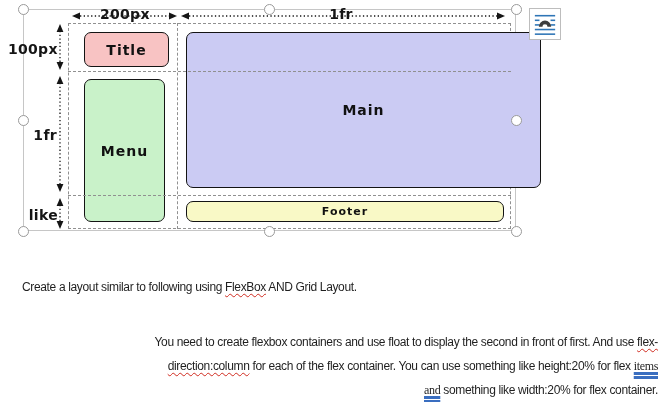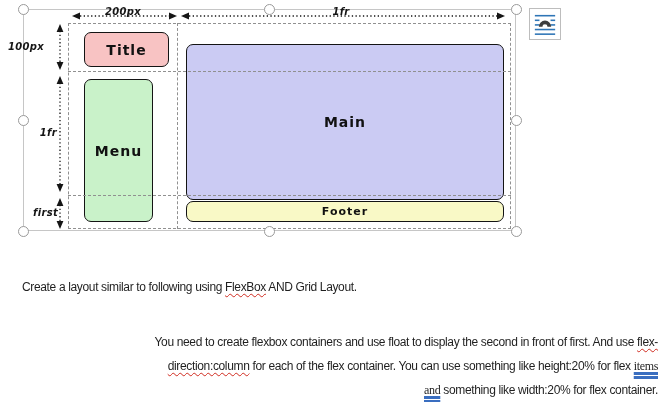--- a/index.html
+++ b/index.html
@@ -29,31 +29,31 @@
   .gl-h1 { left:68px; top:71px; width:443px; height:0; border-top:1.5px dashed #909090; }
   .gl-h2 { left:68px; top:195px; width:443px; height:0; border-top:1.5px dashed #909090; }
 
   .gbox {
     border:1.6px solid #141414; border-radius:7px; z-index:2;
     display:flex; align-items:center; justify-content:center;
     font-family:"DejaVu Sans", sans-serif; font-weight:bold;
     color:#111; letter-spacing:1px;
   }
   .b-title  { left:84px;  top:32px;  width:85px;  height:35px; font-size:14px; }
-  .b-menu   { left:84px;  top:79px;  width:69px;  height:143px; font-size:14px; }
-  .b-main   { left:186px; top:32px;  width:318px; height:156px; font-size:14px;margin-top:12px; }
+  .b-menu   { left:84px;  top:79px;  width:81px;  height:143px; font-size:14px; }
+  .b-main   { left:186px; top:32px;  width:355px; height:156px; font-size:14px; }
   .b-footer { left:186px; top:201px; width:318px; height:21px; font-size:11px; }
 
   .arrows { left:0; top:0; width:664px; height:250px; z-index:4; pointer-events:none; }
   .arrows line { stroke:#151515; stroke-width:1.3; stroke-dasharray:1.3 2.4; }
   .arrows polygon { fill:#151515; }
 
   .mlabel {
-    font-family:"DejaVu Sans", sans-serif; font-weight:bold; font-size:10px;
-    color:#151515; z-index:5; white-space:nowrap; letter-spacing:0.3px;font-style:italic;
+    font-family:"DejaVu Sans", sans-serif; font-weight:bold; font-size:14px;
+    color:#151515; z-index:5; white-space:nowrap; letter-spacing:0.3px;
   }
   .l-200    { left:100px; top:6px;  width:46px; text-align:center; }
   .l-1fr-t  { left:326px; top:6px;  width:30px; text-align:center; }
   .l-100    { left:8px;   top:41px; width:45px; text-align:left; }
   .l-1fr-l  { left:30px;  top:127px; width:27px; text-align:right; }
   .l-auto   { left:26px;  top:207px; width:32px; text-align:right; }
 
   
   .doc-text {
     left:22px; color:#1f1f1f; font-size:12px; letter-spacing:-0.35px;
@@ -115,21 +115,21 @@
     <polygon points="60,192 56.6,184 63.4,184"></polygon>
     <polygon points="60,198 56.6,206 63.4,206"></polygon>
     <line x1="60" y1="205" x2="60" y2="222"></line>
     <polygon points="60,229 56.6,221 63.4,221"></polygon>
   </svg>
 
   <div class="abs mlabel l-200">200px</div>
   <div class="abs mlabel l-1fr-t">1fr</div>
   <div class="abs mlabel l-100">100px</div>
   <div class="abs mlabel l-1fr-l">1fr</div>
-  <div class="abs mlabel l-auto">first</div>
+  <div class="abs mlabel l-auto">like</div>
 
   <div class="abs handle" style="left:17.5px;top:3.5px;"></div>
   <div class="abs handle" style="left:264px;top:3.5px;"></div>
   <div class="abs handle" style="left:510.5px;top:3.5px;"></div>
   <div class="abs handle" style="left:17.5px;top:114.5px;"></div>
   <div class="abs handle" style="left:510.5px;top:114.5px;"></div>
   <div class="abs handle" style="left:17.5px;top:225.5px;"></div>
   <div class="abs handle" style="left:264px;top:225.5px;"></div>
   <div class="abs handle" style="left:510.5px;top:225.5px;"></div>
 

